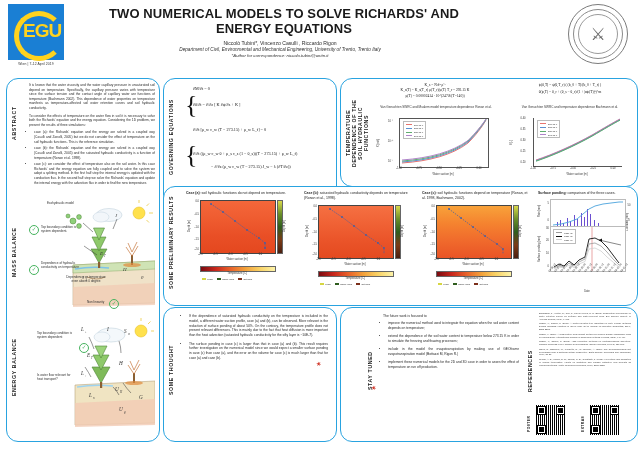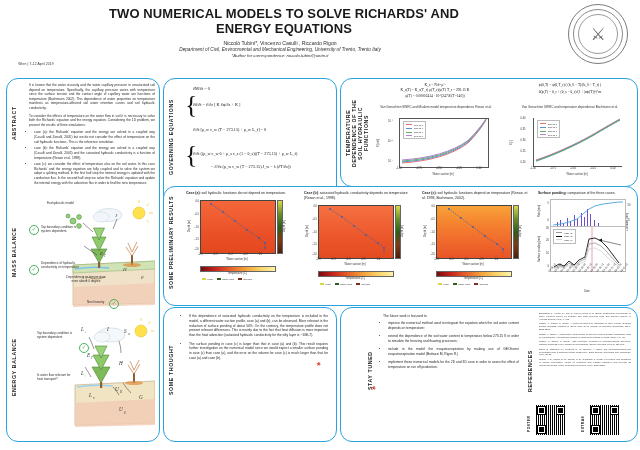--- a/index.html
+++ b/index.html
@@ -111,20 +111,26 @@
 
   .stamp{position:absolute;color:#d23b2e;font-size:6px;font-weight:bold;transform:rotate(-18deg);}
 </style>
 </head>
 <body>
 
 <div class="poster">
 
   <div class="header">
 
+    <div class="egu-logo">
+      <div class="egu-inner">
+        <div class="egu-c"></div>
+        <div class="egu-text">EGU</div>
+      </div>
+    </div>
     <div class="egu-caption">Wien | 7-12 April 2019</div>
 
     <div class="title">TWO NUMERICAL MODELS TO SOLVE RICHARDS' AND ENERGY EQUATIONS</div>
     <div class="authors">
       <div>Niccolò Tubini*, Vincenzo Casulli , Riccardo Rigon</div>
       <div class="affil">Department of Civil, Environmental and Mechanical Engineering, University of Trento, Trento Italy</div>
       <div class="corr">*Author for correspondence: niccolo.tubini@unitn.it</div>
     </div>
 
     <div class="seal">

